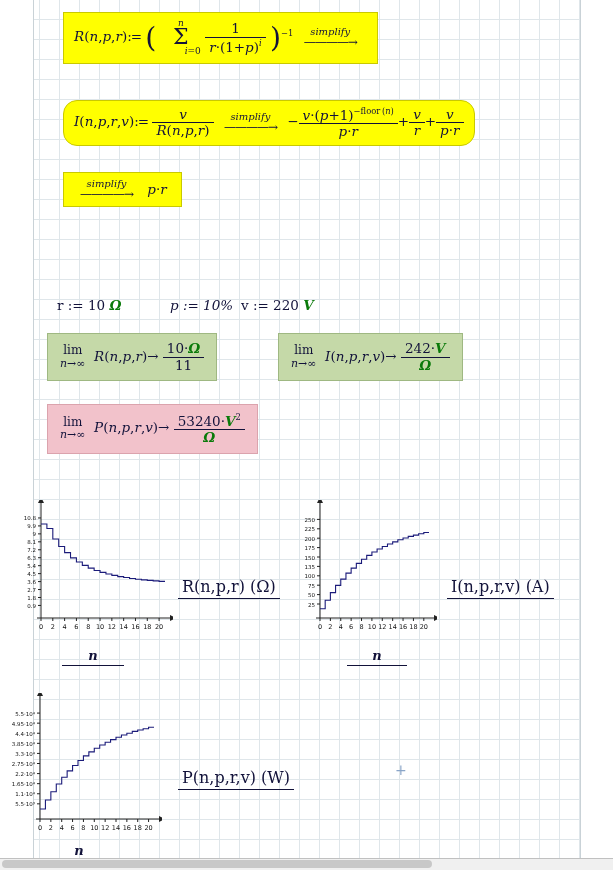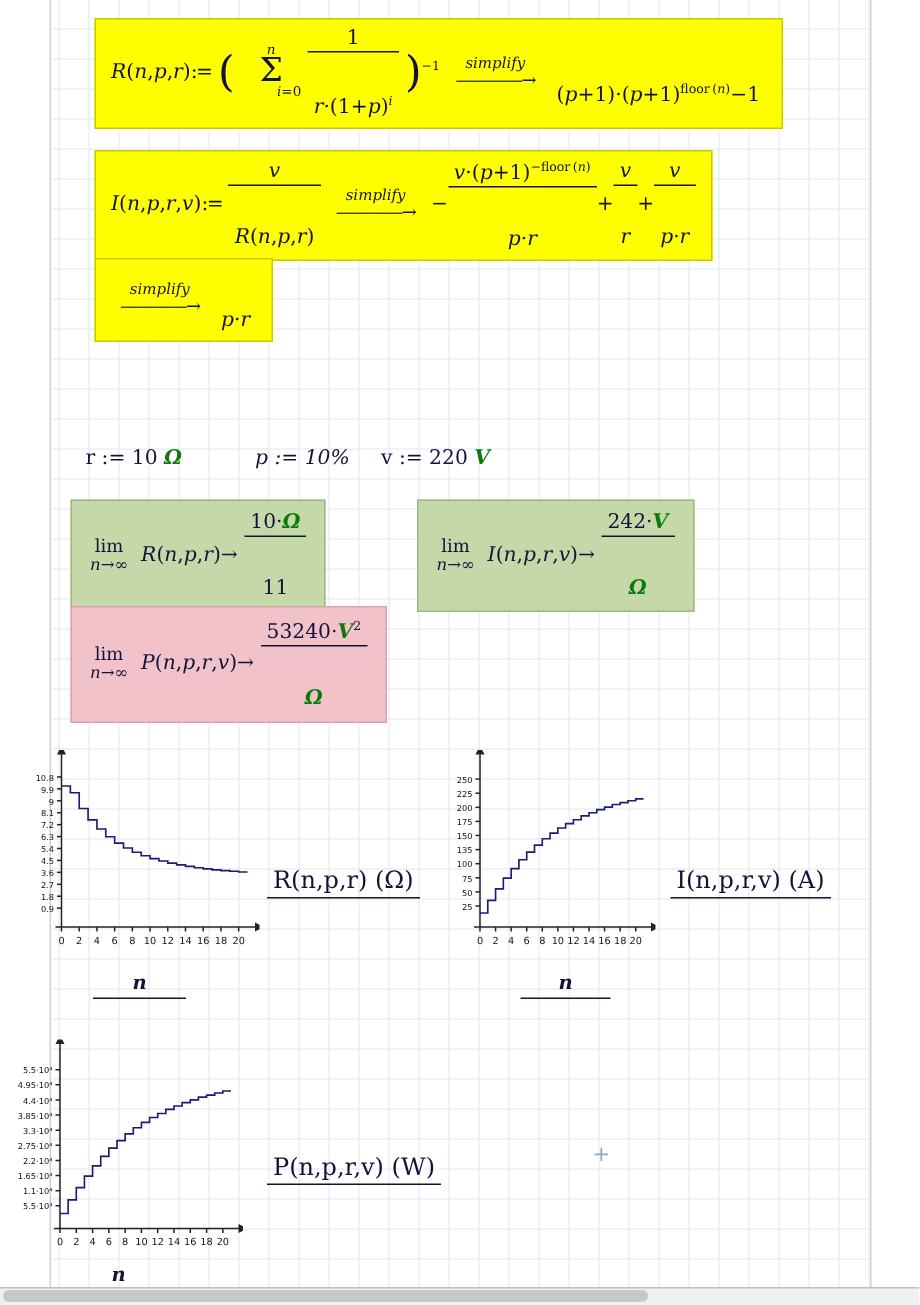--- a/index.html
+++ b/index.html
@@ -47,21 +47,21 @@
   }
   .yellow{background:#ffff00;border:1px solid #c9c900;}
   .green{background:#c5d9a8;border:1px solid #9fb882;}
   .pink{background:#f2c2cb;border:1px solid #dba3ad;}
   .plain{background:transparent;}
 
   i.v{font-style:italic;}
   .unit{color:#0a7a0a;font-weight:bold;font-style:italic;}
   .frac{display:inline-block;vertical-align:middle;text-align:center;}
   .frac .num{display:block;border-bottom:1.3px solid #12123a;padding:0 4px 1px 4px;}
-  .frac .den{display:block;padding:1px 4px 0 4px;margin-top:27px;}
+  .frac .den{display:block;padding:1px 4px 0 4px;}
   .sup{font-size:0.62em;vertical-align:super;}
   .arrow{display:inline-block;text-align:center;vertical-align:middle;margin:0 6px;}
   .arrow .lab{display:block;font-style:italic;font-size:10px;line-height:1;}
   .arrow .shaft{display:block;font-size:12px;line-height:0.9;letter-spacing:-1px;}
   .bigparen{font-size:2.1em;vertical-align:middle;font-family:"DejaVu Serif",serif;}
   .sigma{display:inline-block;text-align:center;vertical-align:middle;font-size:11px;line-height:1.05;}
   .sigma .big{display:block;font-size:22px;line-height:0.85;}
   .limbox{display:inline-block;text-align:center;vertical-align:middle;font-size:12px;line-height:1.1;}
   .limbox .lim{display:block;font-style:normal;}
   .limbox .to{display:block;font-size:11px;}
@@ -97,25 +97,24 @@
   <span class="frac">
     <span class="num">1</span>
     <span class="den"><i class="v">r</i>·(1+<i class="v">p</i>)<span class="sup"><i class="v">i</i></span></span>
   </span>
   <span class="bigparen">)</span><span class="sup">−1</span>
   <span class="arrow">
     <span class="lab">simplify</span>
     <span class="shaft">————→</span>
   </span>
   <span class="frac">
-    <span class="den">(<i class="v">p</i>+1)·(<i class="v">p</i>+1)<span class="sup">floor (<i class="v">n</i>)</span>−1</span>
-  </span>
-</div>
-
-<div class="mathbox yellow" style="left:63px;top:100px;">
+  </span>
+</div>
+
+<div class="mathbox yellow" style="left:63px;top:100px;border-radius:14px;">
   <span><i class="v">I</i>(<i class="v">n</i>,<i class="v">p</i>,<i class="v">r</i>,<i class="v">v</i>)<span style="letter-spacing:-1px">:=</span></span>
   <span class="frac">
     <span class="num"><i class="v">v</i></span>
     <span class="den"><i class="v">R</i>(<i class="v">n</i>,<i class="v">p</i>,<i class="v">r</i>)</span>
   </span>
   <span class="arrow">
     <span class="lab">simplify</span>
     <span class="shaft">————→</span>
   </span>
   <span>−<span class="frac">
@@ -140,21 +139,21 @@
 
 <div class="mathbox plain" style="left:47px;top:293px;">
   <span>r :=</span>
   <span>10</span>
   <span class="unit">Ω</span>
 </div>
 <div class="mathbox plain" style="left:160px;top:293px;font-style:italic;">
   <span>p :=</span>
   <span>10%</span>
 </div>
-<div class="mathbox plain" style="left:244px;top:293px;">
+<div class="mathbox plain" style="left:231px;top:293px;">
   <span>v :=</span>
   <span>220</span>
   <span class="unit">V</span>
 </div>
 
 <div class="mathbox green" style="left:47px;top:333px;padding:8px 12px;">
   <span class="limbox">
     <span class="lim">lim</span>
     <span class="to"><i class="v">n</i>→∞</span>
   </span>

